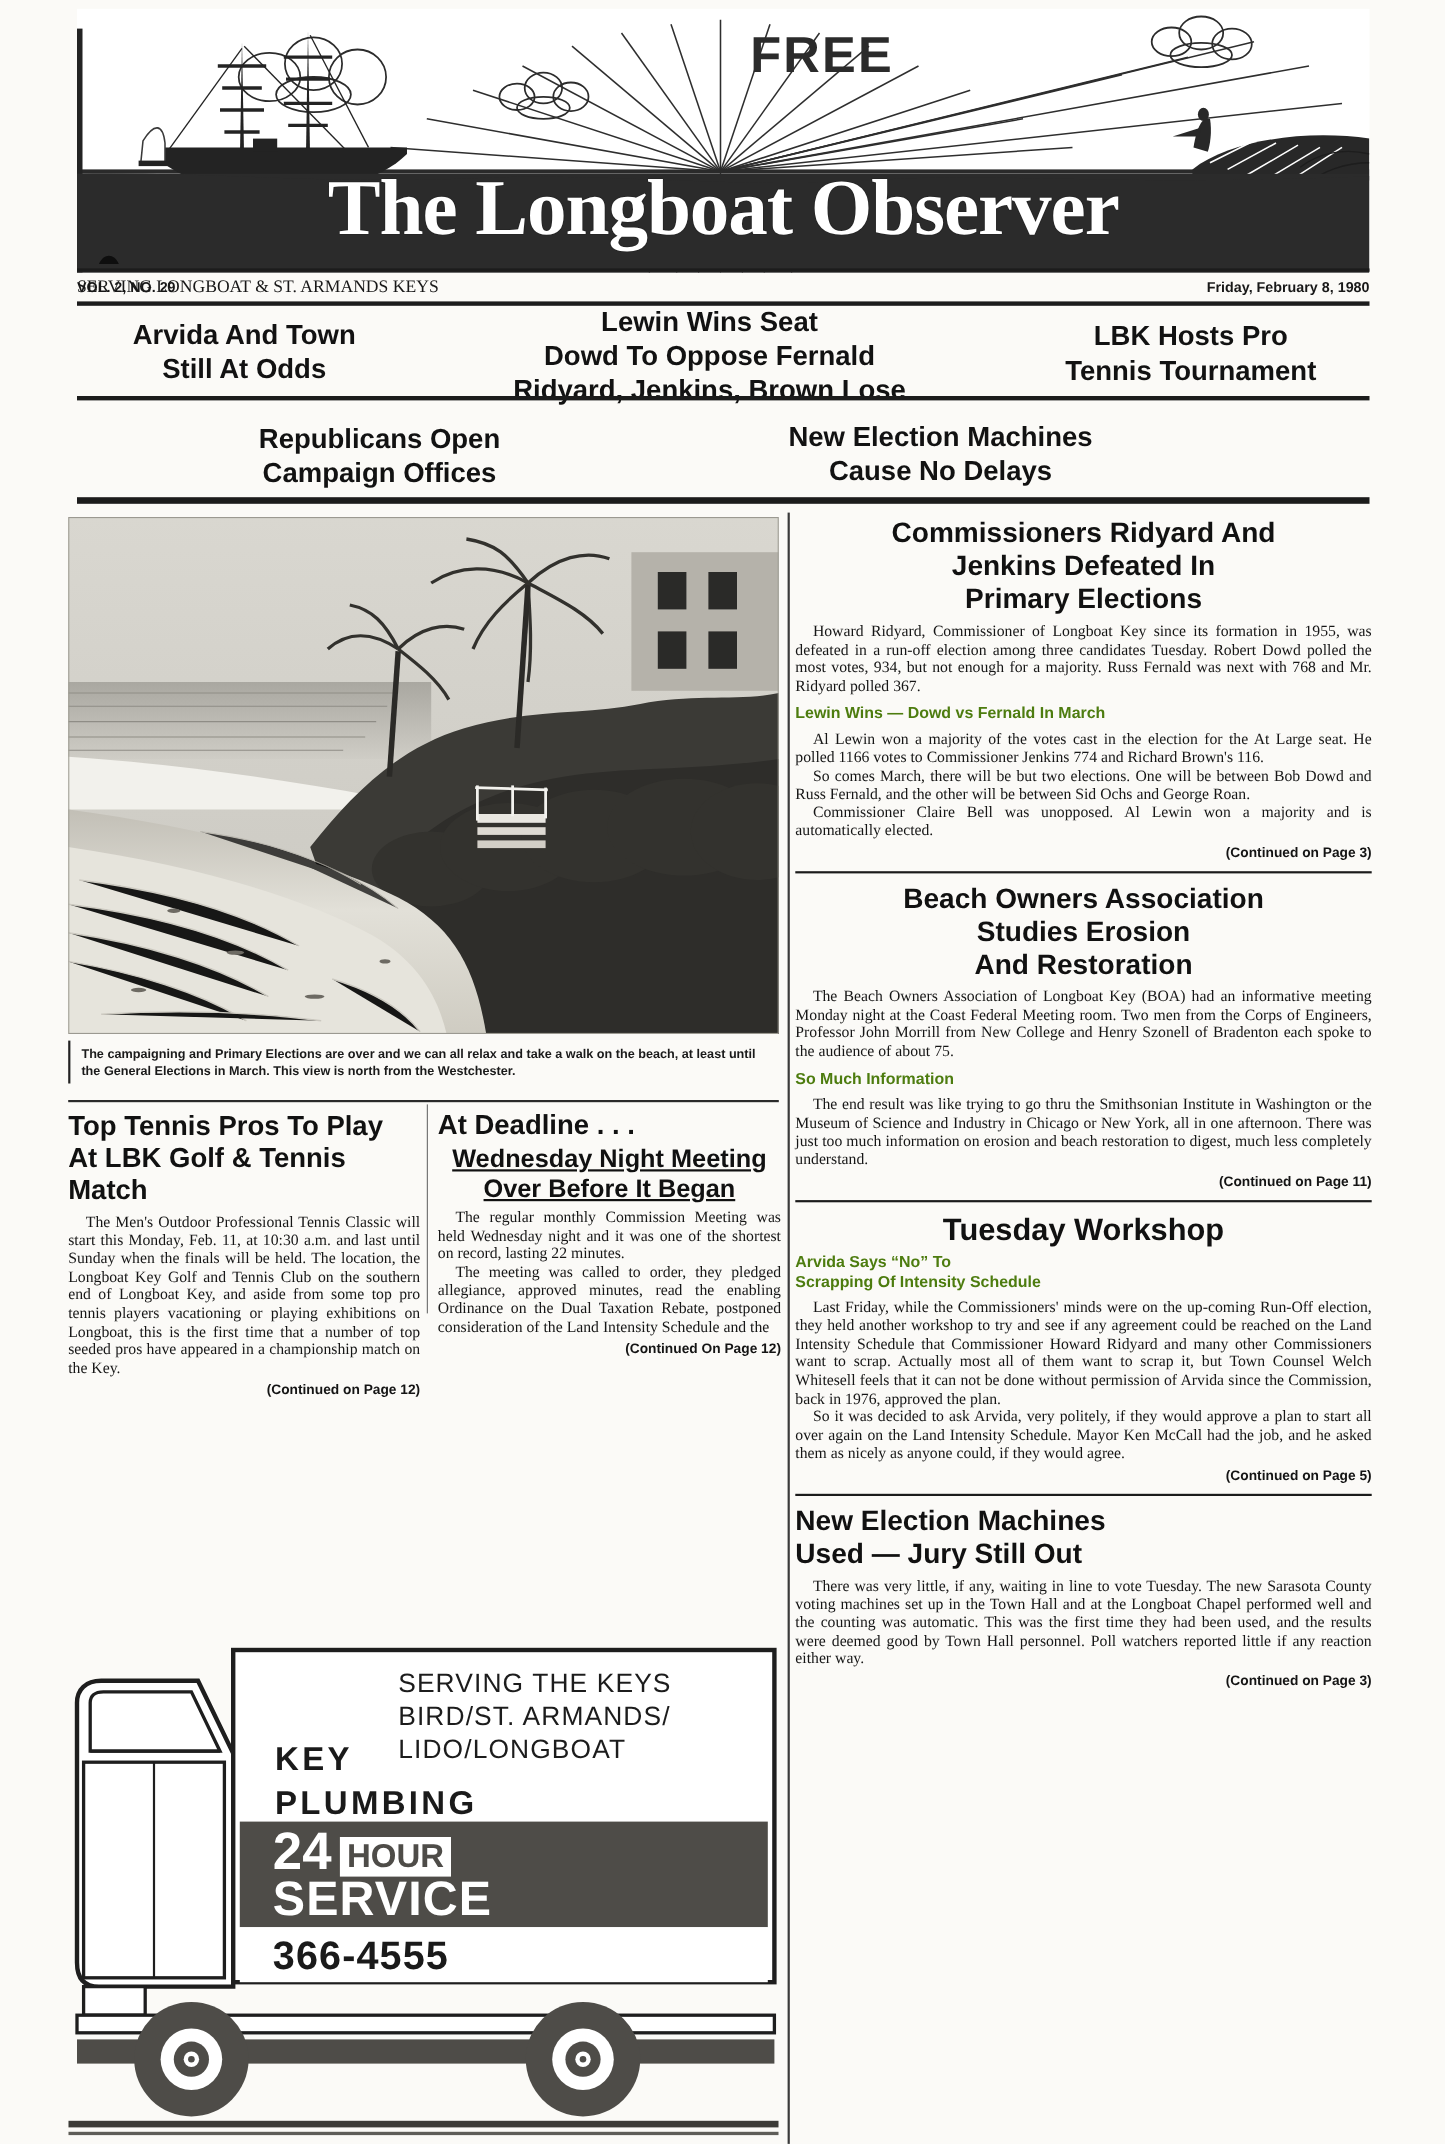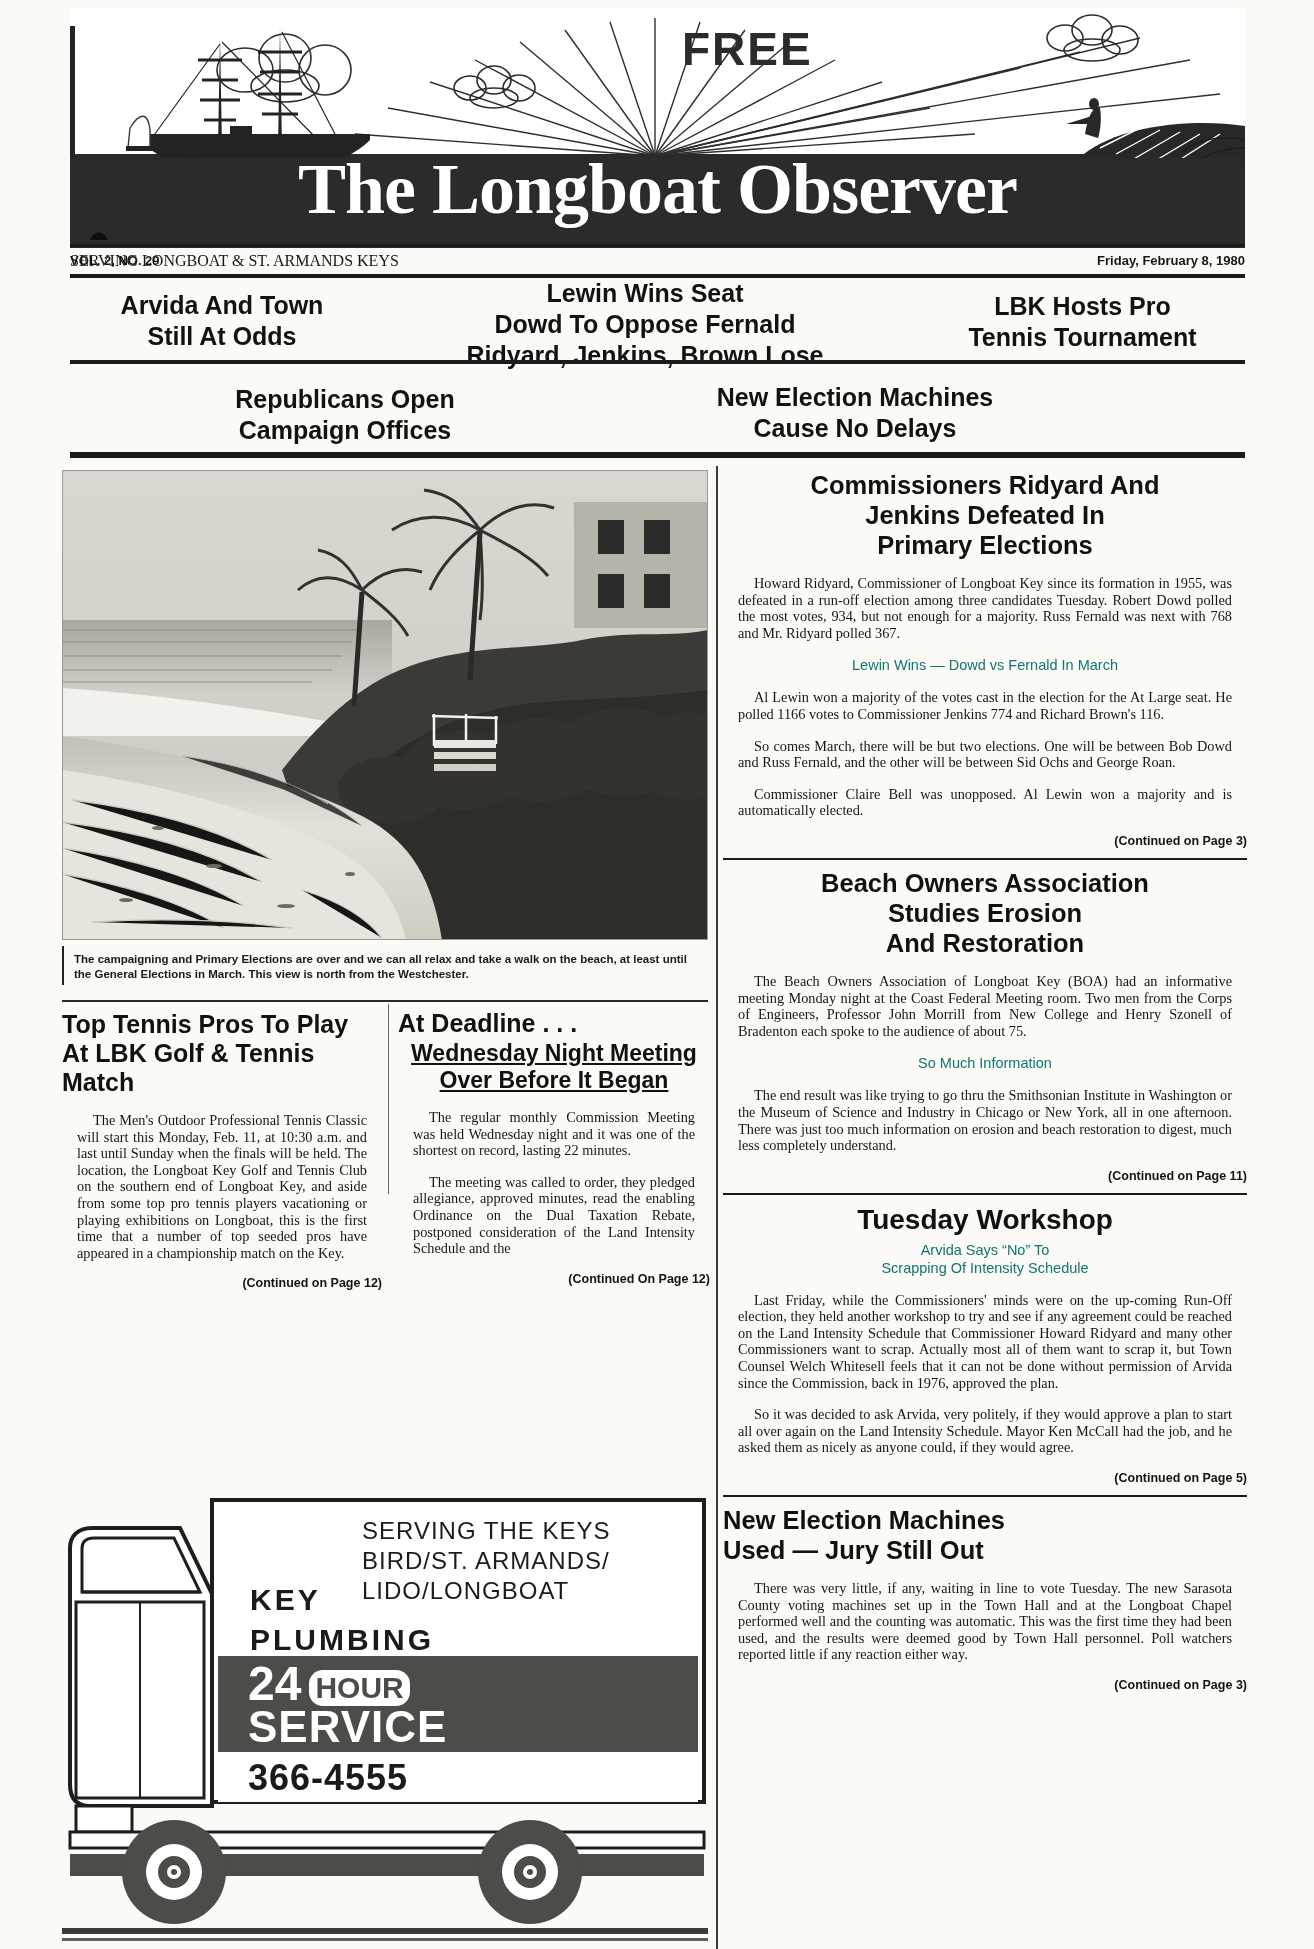--- a/index.html
+++ b/index.html
@@ -125,36 +125,36 @@
   .hl-lg { font-size: 25px; line-height: 29px; }
   .hl-md { font-size: 23px; line-height: 27px; }
   .hl-rt { font-size: 25.5px; line-height: 30px; text-align:center; }
   .body-txt {
     font-family: "Liberation Serif", serif;
     font-size: 14.3px;
     line-height: 16.6px;
     color: #161616;
     text-align: justify;
   }
-  .body-txt p { margin: 15px; text-indent: 16px; }
+  .body-txt p { margin: 0; text-indent: 16px; }
   .contd {
     font-family: "Liberation Sans", sans-serif;
     font-weight: bold;
     font-size: 12.5px;
     text-align: right;
     color: #141414;
     margin-top: 4px;
   }
   .subhead {
     font-family: "Liberation Sans", sans-serif;
-    font-weight: normal;
+    font-weight: bold;
     font-size: 14.5px;
     line-height: 18px;
-    text-align: center;
-    color: #0f766e;
+    text-align: left;
+    color: #4d7c0f;
     margin: 8px 0 6px;
   }
 
   
   .rail {
     position: absolute;
     left: 723px; top: 470px;
     width: 524px;
   }
   .rail-sep { border-top: 2.5px solid #1b1b1b; margin: 10px 0 8px; }
@@ -590,21 +590,21 @@
                 font-family:'Liberation Sans', sans-serif; font-weight:bold; font-size:30px;
                 line-height:40px; letter-spacing:3px; color:#1a1a1a;">
       <div>KEY</div>
       <div>PLUMBING</div>
     </div>
 
     <div style="position:absolute; left:186px; top:186px; display:flex; align-items:flex-end; gap:8px;">
       <span style="font-family:'Liberation Sans', sans-serif; font-weight:bold; font-size:48px;
                    line-height:44px; color:#ffffff;">24</span>
       <span style="font-family:'Liberation Sans', sans-serif; font-weight:bold; font-size:30px;
-                   line-height:34px; color:#4e4c48; background:#ffffff; padding:1px 6px;border-radius:14px;">HOUR</span>
+                   line-height:34px; color:#4e4c48; background:#ffffff; padding:1px 6px;">HOUR</span>
     </div>
     <div style="position:absolute; left:186px; top:228px;
                 font-family:'Liberation Sans', sans-serif; font-weight:bold; font-size:44px;
                 line-height:46px; color:#ffffff; letter-spacing:1px;">SERVICE</div>
 
     <div style="position:absolute; left:186px; top:282px;
                 font-family:'Liberation Sans', sans-serif; font-weight:bold; font-size:36px;
                 line-height:40px; color:#1a1a1a; letter-spacing:1px;">366-4555</div>
   </div>
 

